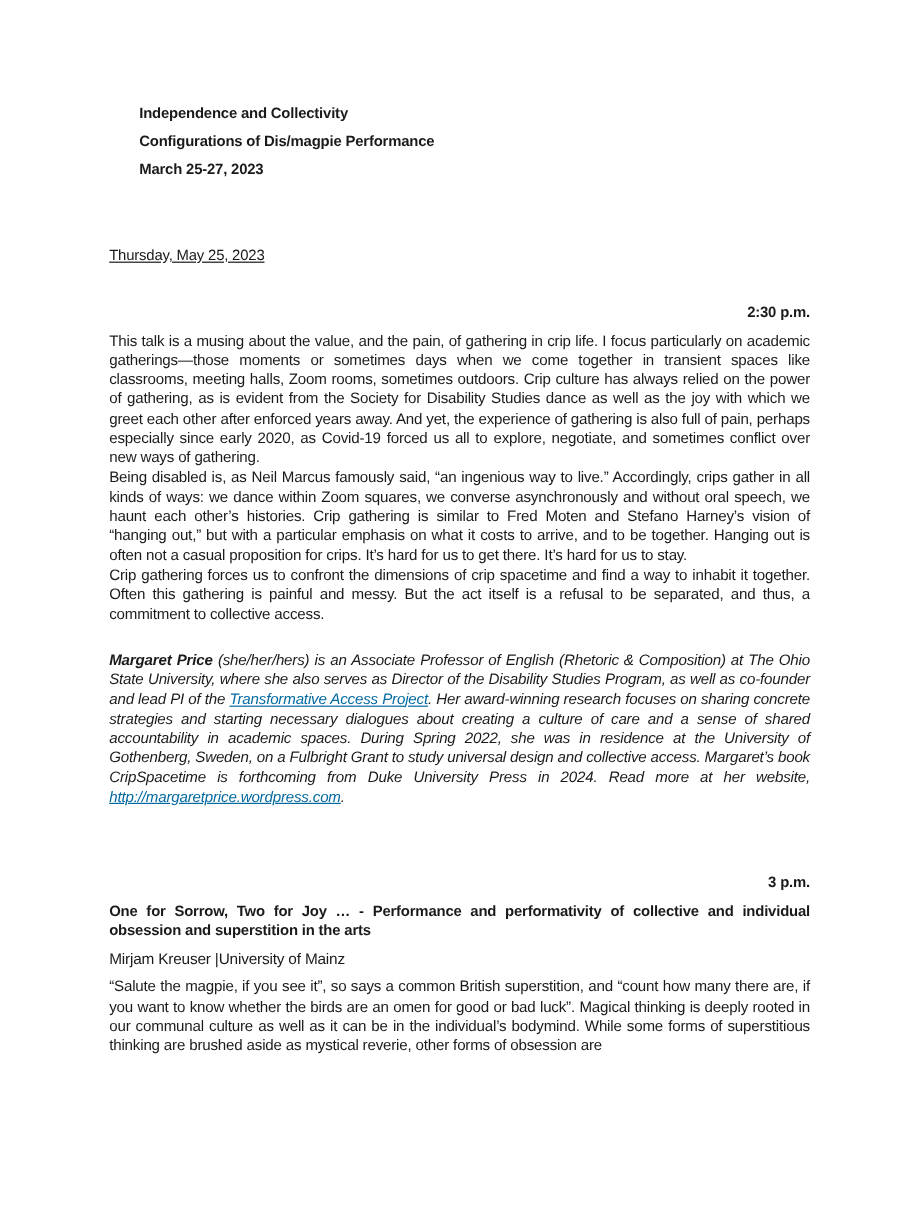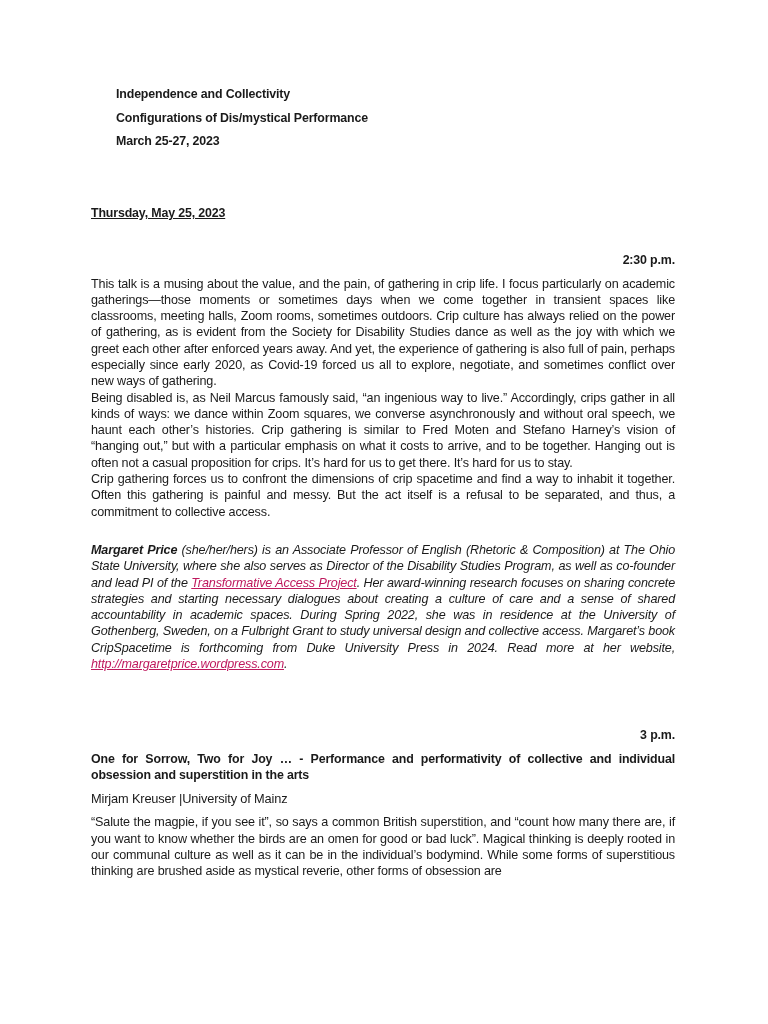--- a/index.html
+++ b/index.html
@@ -24,21 +24,21 @@
       letter-spacing: -0.15px;
     }
     .hdr {
       font-weight: bold;
       font-size: 12.4px;
       line-height: 16px;
       margin: 0 0 7.5px 0;
       padding-left: 25px;
     }
     .day {
-      font-weight: bold;
+      font-weight: normal;
       text-decoration: underline;
       margin-top: 56px;
       margin-bottom: 0;
       line-height: 16px;
     }
     .time {
       font-weight: bold;
       line-height: 16px;
       margin: 31px 0 7.5px 0;
       text-align: right;
@@ -62,30 +62,30 @@
     }
     .bio {
       text-align: justify;
       font-style: italic;
       line-height: 16.3px;
       margin: 22px 0 0 0;
       font-size: 12.6px;
     }
     .bio b { font-style: italic; }
     a.link {
-      color: #be185d;
+      color: #0369a1;
     }
     .time2 { margin-top: 55px; }
   </style>
 </head>
 <body>
 
 <div class="page">
   <p class="hdr">Independence and Collectivity</p>
-  <p class="hdr">Configurations of Dis/mystical Performance</p>
+  <p class="hdr">Configurations of Dis/magpie Performance</p>
   <p class="hdr">March 25-27, 2023</p>
 
   <p class="day">Thursday, May 25, 2023</p>
 
   <section>
     <p class="time">2:30 p.m.</p>
     <p class="para">This talk is a musing about the value, and the pain, of gathering in crip life. I focus particularly on academic gatherings—those moments or sometimes days when we come together in transient spaces like classrooms, meeting halls, Zoom rooms, sometimes outdoors. Crip culture has always relied on the power of gathering, as is evident from the Society for Disability Studies dance as well as the joy with which we greet each other after enforced years away. And yet, the experience of gathering is also full of pain, perhaps especially since early 2020, as Covid-19 forced us all to explore, negotiate, and sometimes conflict over new ways of gathering.</p>
     <p class="para">Being disabled is, as Neil Marcus famously said, “an ingenious way to live.” Accordingly, crips gather in all kinds of ways: we dance within Zoom squares, we converse asynchronously and without oral speech, we haunt each other’s histories. Crip gathering is similar to Fred Moten and Stefano Harney’s vision of “hanging out,” but with a particular emphasis on what it costs to arrive, and to be together. Hanging out is often not a casual proposition for crips. It’s hard for us to get there. It’s hard for us to stay.</p>
     <p class="para">Crip gathering forces us to confront the dimensions of crip spacetime and find a way to inhabit it together. Often this gathering is painful and messy. But the act itself is a refusal to be separated, and thus, a commitment to collective access.</p>
     <p class="bio"><b>Margaret Price</b><span> (she/her/hers) is an Associate Professor of English (Rhetoric &amp; Composition) at The Ohio State University, where she also serves as Director of the Disability Studies Program, as well as co-founder and lead PI of the </span><a class="link" href="#">Transformative Access Project</a><span>. Her award-winning research focuses on sharing concrete strategies and starting necessary dialogues about creating a culture of care and a sense of shared accountability in academic spaces. During Spring 2022, she was in residence at the University of Gothenberg, Sweden, on a Fulbright Grant to study universal design and collective access. Margaret’s book CripSpacetime is forthcoming from Duke University Press in 2024. Read more at her website, </span><a class="link" href="#">http://margaretprice.wordpress.com</a><span>.</span></p>

